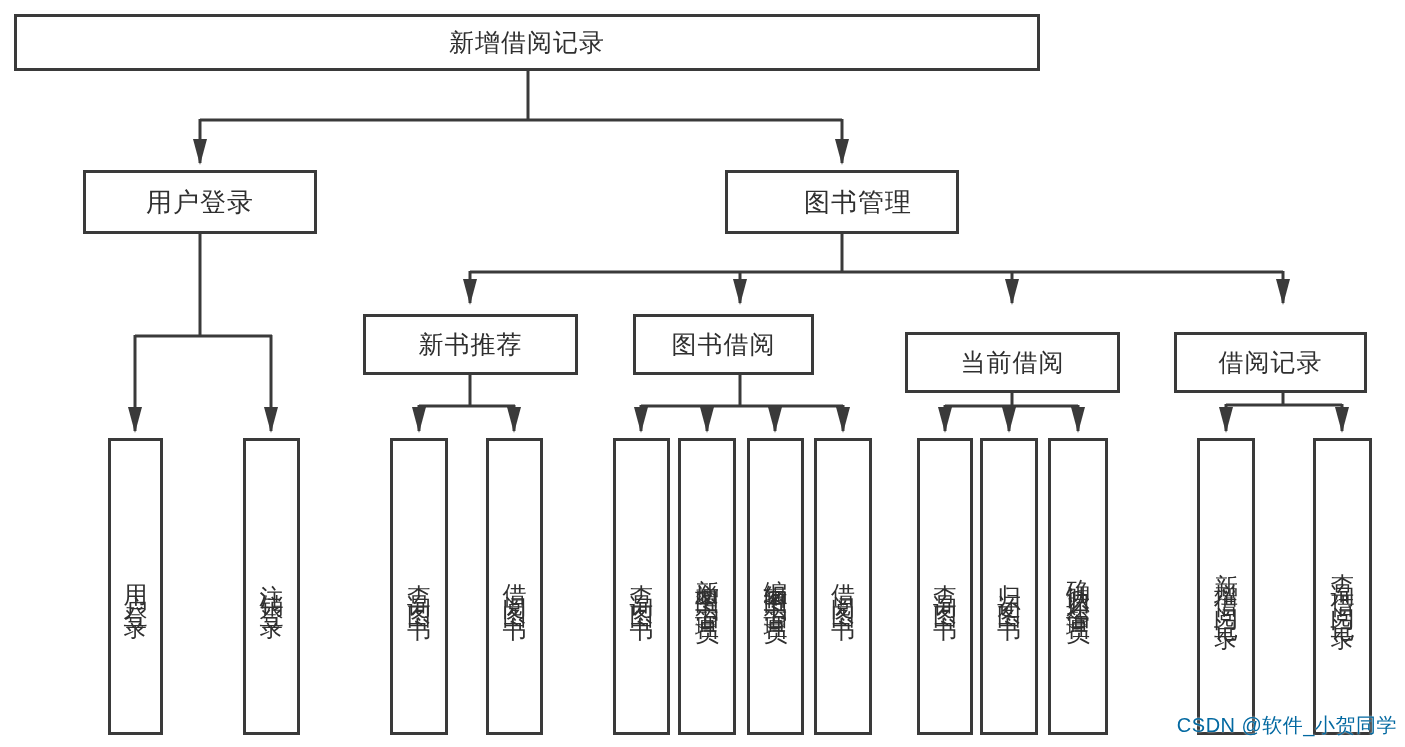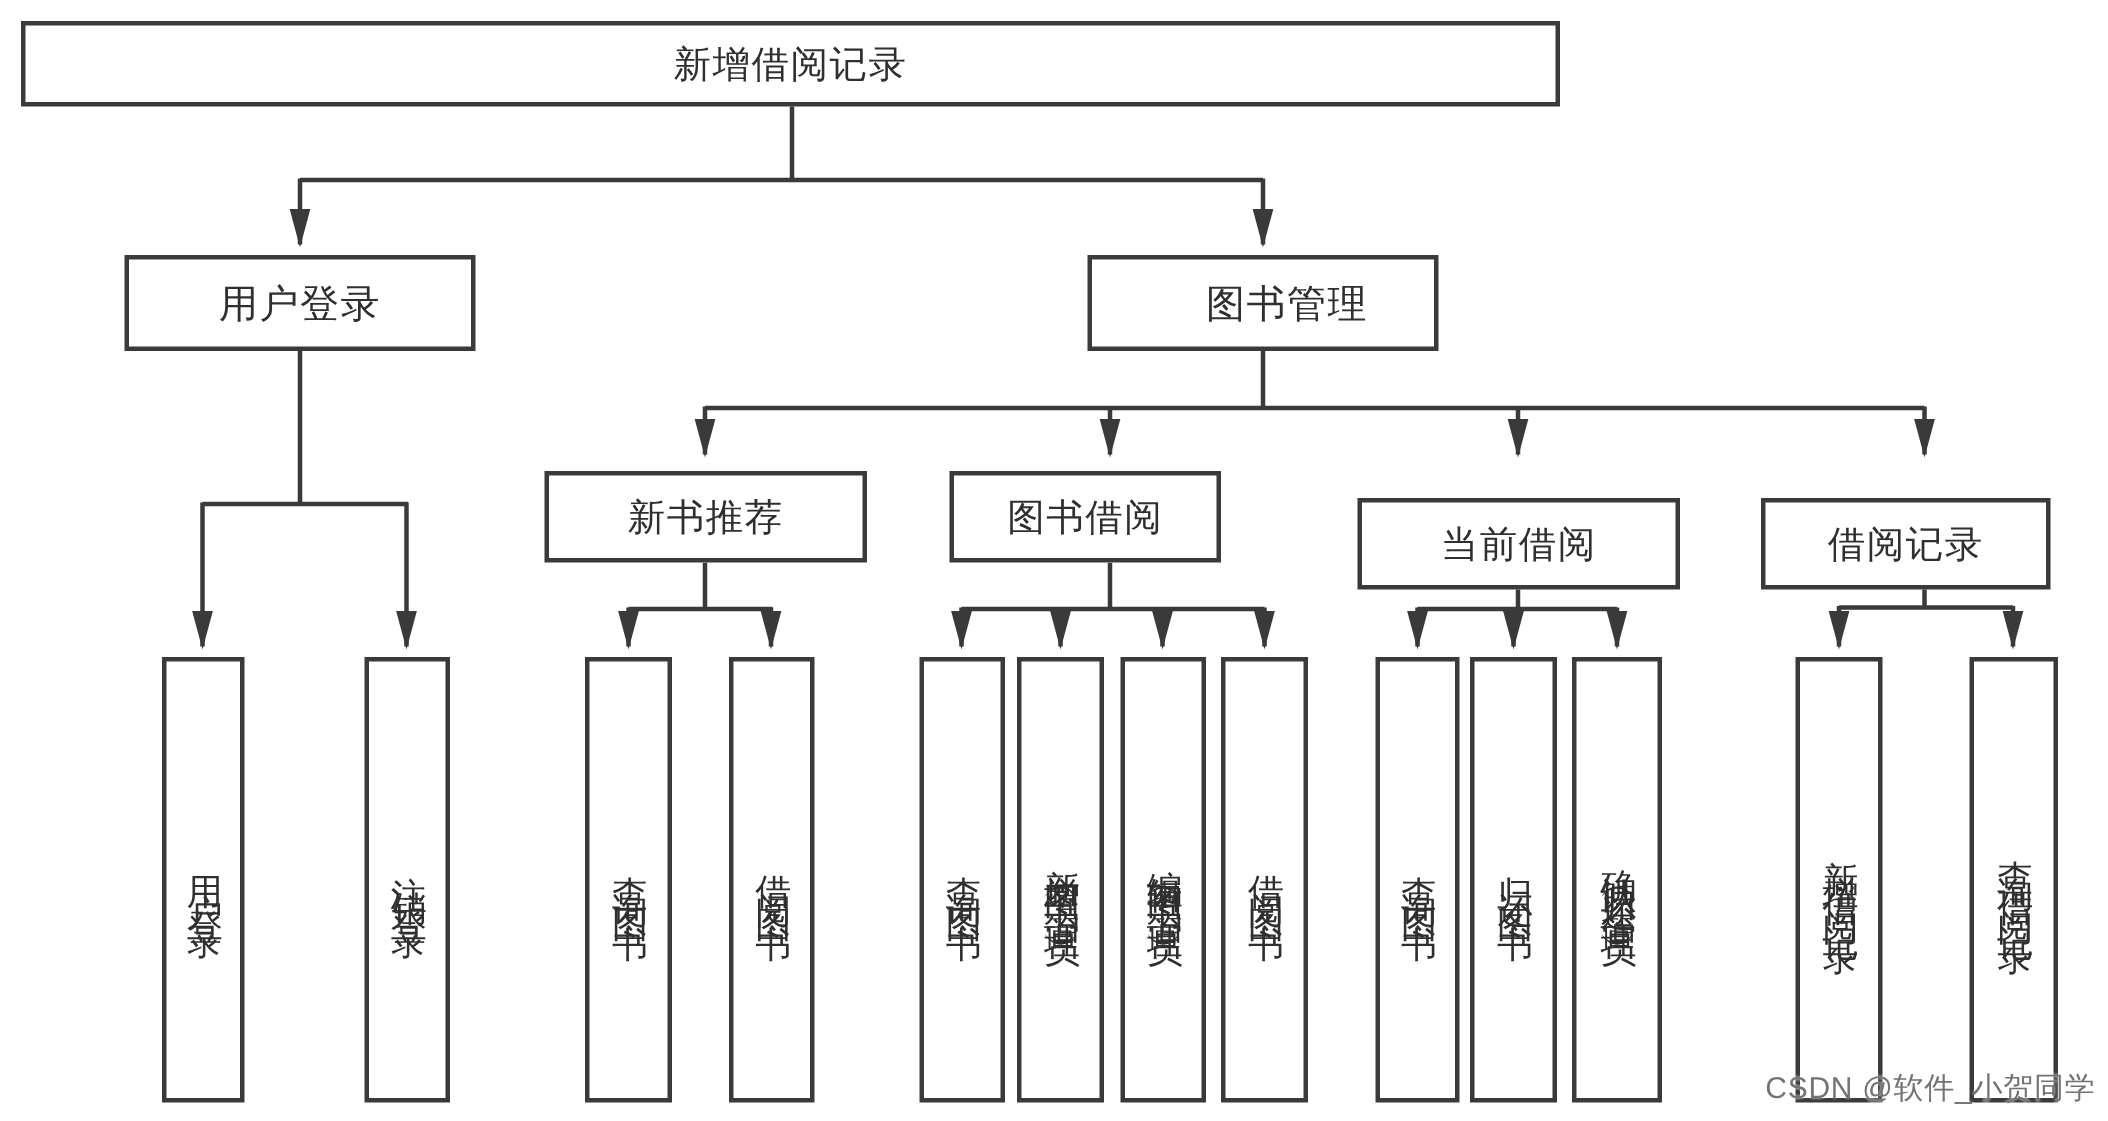--- a/index.html
+++ b/index.html
@@ -18,21 +18,21 @@
   .l2-box{font-size:26px;}
   .l3-box{font-size:25px;}
   .leaf{z-index:2;}
   .leaf span{
     writing-mode:vertical-rl;text-orientation:mixed;
     font-size:24px;line-height:1;letter-spacing:11px;display:block;
   }
   .leaf span.tight{letter-spacing:6px;}
   #watermark{
     position:absolute;top:712px;right:8px;z-index:5;
-    font-size:20px;color:#737373;letter-spacing:0.5px;white-space:nowrap;
+    font-size:20px;color:#0369a1;letter-spacing:0.5px;white-space:nowrap;
     text-shadow:0 0 2px #ffffff;
   }
 </style>
 </head>
 <body>
 
 <div id="canvas">
 
   <svg id="wires" width="1405" height="747">
     <defs>

